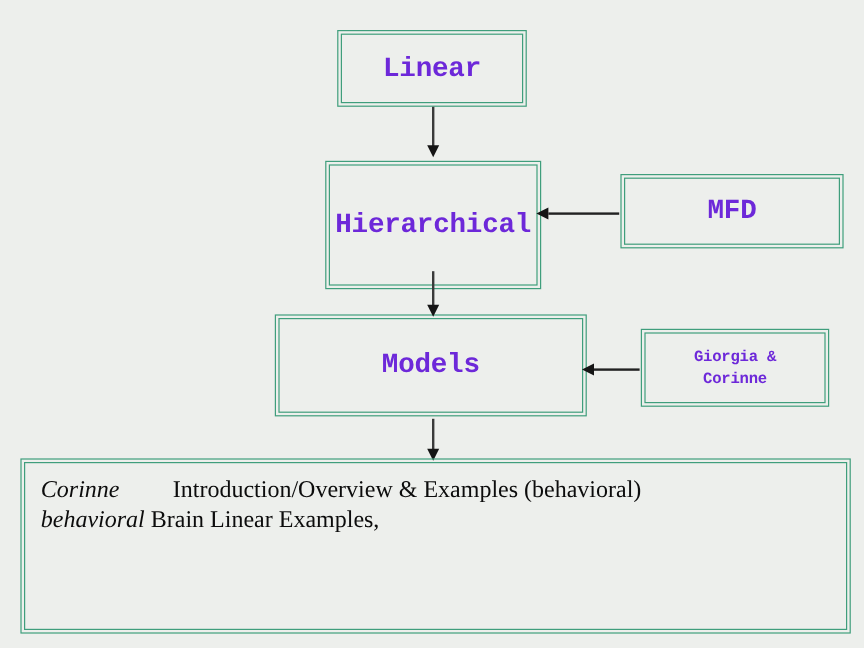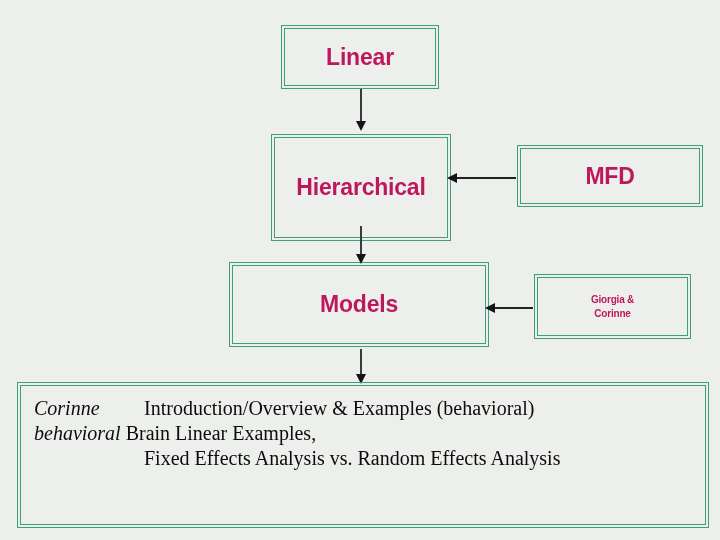--- a/index.html
+++ b/index.html
@@ -28,40 +28,40 @@
     background: #edefec;
     border: 1px solid #3f9e7c;
     outline: 1px solid #3f9e7c;
     outline-offset: 2px;
     display: flex;
     align-items: center;
     justify-content: center;
     text-align: center;
   }
   .node .node-label {
-    font-family: Liberation Sans, sans-serif;
+    font-family: Liberation Mono, monospace;
     font-weight: bold;
-    color: #be185d;
+    color: #6d28d9;
     letter-spacing: -0.2px;
     line-height: 1.15;
     white-space: pre-line;
   }
 
   #node-linear        { left: 284px; top: 28px;  width: 152px; height: 58px; }
   #node-hierarchical  { left: 274px; top: 137px; width: 174px; height: 101px; }
   #node-models        { left: 232px; top: 265px; width: 254px; height: 79px; }
   #node-mfd           { left: 520px; top: 148px; width: 180px; height: 56px; }
   #node-authors       { left: 537px; top: 277px; width: 151px; height: 59px; }
 
   #node-linear .node-label,
   #node-hierarchical .node-label,
   #node-models .node-label,
   #node-mfd .node-label { font-size: 23px; }
 
-  #node-authors .node-label { font-size: 10px; line-height: 1.35; }
+  #node-authors .node-label { font-size: 13px; line-height: 1.35; }
 
   
   #footer-box {
     position: absolute;
     left: 20px;
     top: 385px;
     width: 686px;
     height: 140px;
     box-sizing: border-box;
     background: #edefec;
@@ -203,21 +203,17 @@
 
       <div class="footer-line">
         <span class="who">Corinne</span>
         <span class="desc"><span></span><em></em><span>Introduction/Overview &amp; Examples (behavioral)</span></span>
       </div>
 
       <div class="footer-line">
         <span class="desc"><span></span><em>behavioral</em><span> Brain Linear Examples,</span></span>
       </div>
 
-      <div class="footer-line">
-        <span class="who blank"></span>
-        <span class="desc"><span></span><em></em><span>Fixed Effects Analysis vs. Random Effects Analysis</span></span>
-      </div>
 
     </div>
   </div>
 
 </div>
 
 </body></html>

